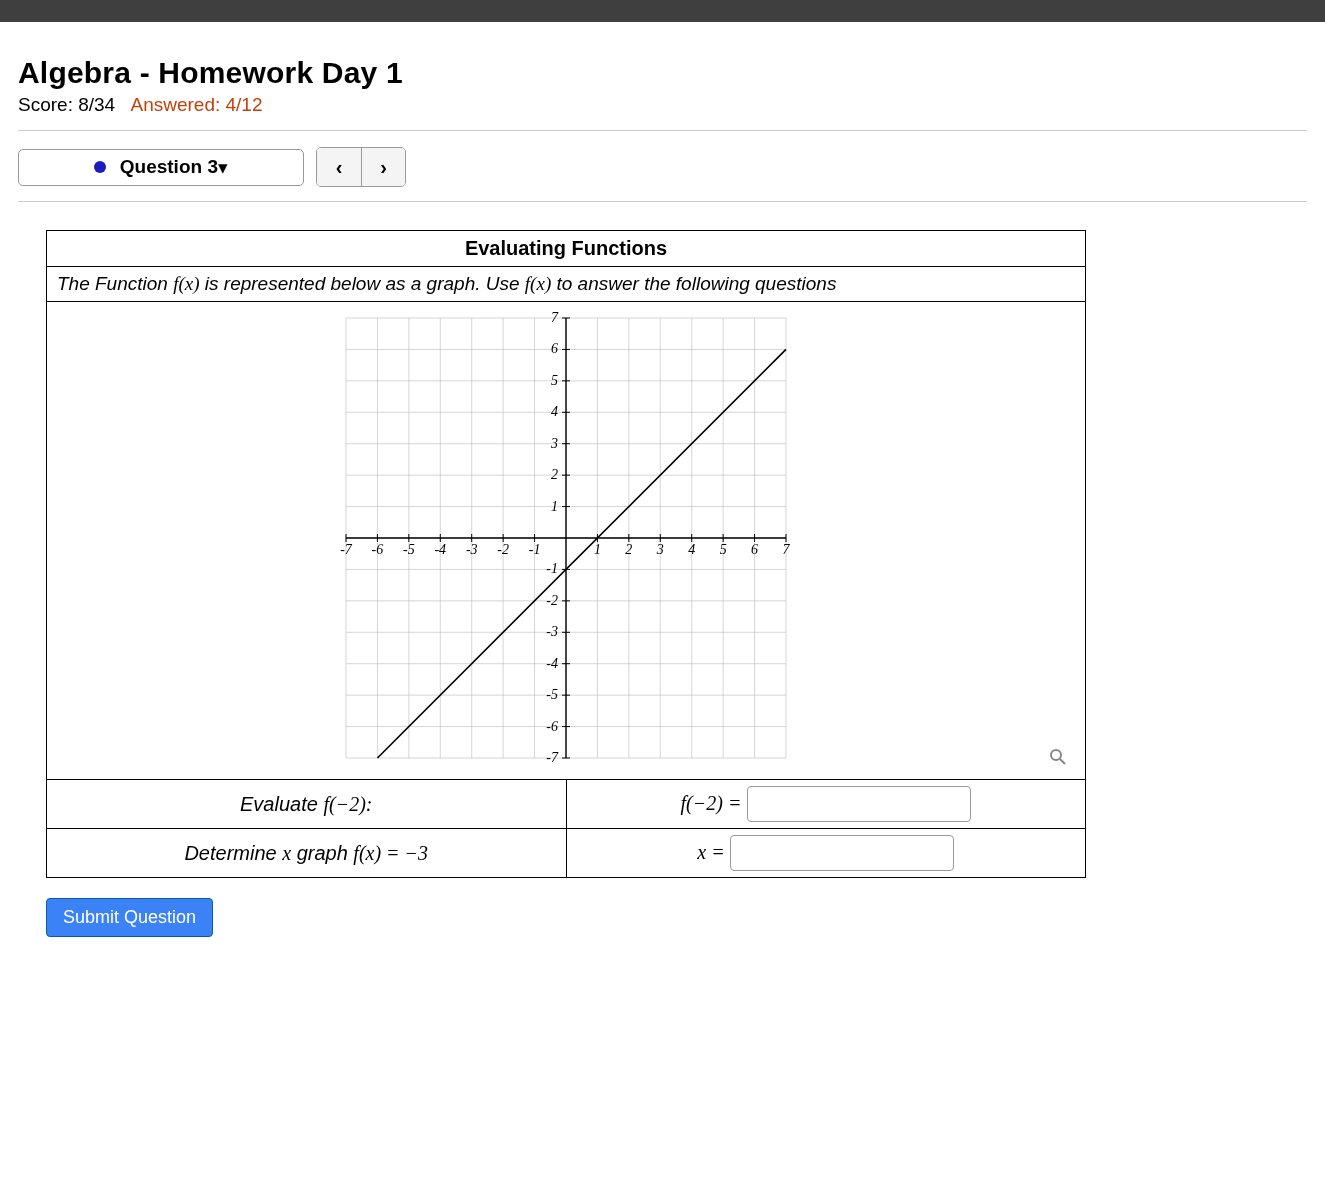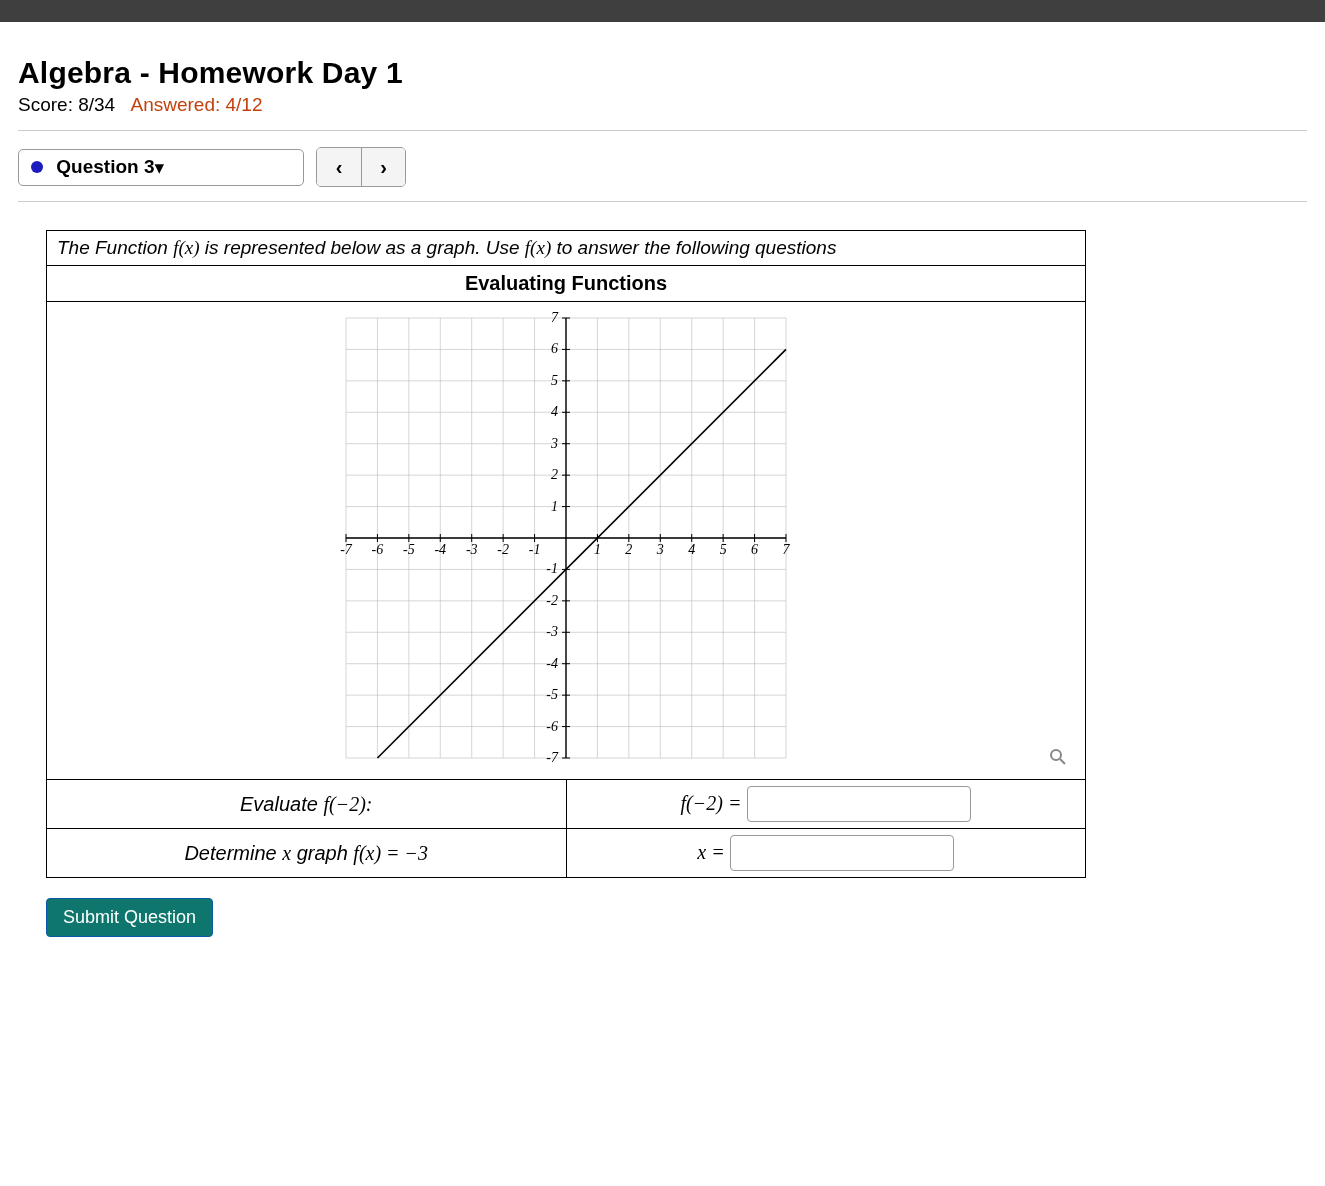--- a/index.html
+++ b/index.html
@@ -3,21 +3,21 @@
 <meta charset="utf-8">
 <style>
   html,body{margin:0;padding:0;font-family:"Trebuchet MS","Lucida Sans Unicode","Lucida Grande",sans-serif;color:#000;background:#fff;}
   .topbar{background:#3f3f3f;height:22px;width:100%;}
   .page{padding:16px 18px 40px 18px;}
   h1{font-size:30px;font-weight:700;margin:18px 0 4px 0;letter-spacing:.2px;}
   .scoreline{font-size:19px;margin:2px 0 14px 0;}
   .scoreline .answered{color:#c2410c;margin-left:10px;}
   hr.sep{border:none;border-top:1px solid #ccc;margin:0 0 10px 0;}
   .qbar{display:flex;align-items:center;gap:12px;padding:6px 0 14px 0;border-bottom:1px solid #ccc;}
-  .qdrop{display:flex;align-items:center;border:1px solid #999;border-radius:5px;padding:6px 12px;background:#fff;cursor:pointer;font-size:19px;min-width:260px;justify-content:flex-start;}
+  .qdrop{display:flex;align-items:center;border:1px solid #999;border-radius:5px;padding:6px 12px;background:#fff;cursor:pointer;font-size:19px;min-width:260px;justify-content:center;}
   .qdrop .dot{width:12px;height:12px;border-radius:50%;background:#1c1cbe;display:inline-block;margin-right:8px;}
   .qdrop .label{font-weight:600;}
   .qnav{display:flex;border:1px solid #999;border-radius:5px;overflow:hidden;}
   .qnav button{width:44px;height:38px;border:none;background:#f4f4f4;cursor:pointer;font-size:20px;font-weight:700;}
   .qnav button + button{border-left:1px solid #999;}
   .qwrap{margin:28px 0 0 28px;max-width:1040px;}
   table.qtable{border-collapse:collapse;width:100%;font-size:19px;}
   table.qtable td,table.qtable th{border:1px solid #000;padding:6px 10px;}
   th.tabletitle{text-align:center;font-weight:700;font-size:20px;padding:8px;}
   td.instr{font-style:italic;font-family:"Trebuchet MS",sans-serif;}
@@ -25,21 +25,21 @@
   td.promptcell{font-style:italic;text-align:center;font-size:20px;}
   td.anscell{text-align:center;font-size:20px;}
   input.ansinput{border:1px solid #999;border-radius:4px;height:30px;width:210px;font-size:18px;padding:2px 6px;}
   .math{font-family:"Cambria Math","STIXGeneral","Times New Roman",serif;font-style:italic;}
   .help{margin:20px 0 0 28px;font-size:19px;}
   .help a{text-decoration:none;}
   .help a.video{color:#1a3fd6;}
   .help a.msg{color:#1a3fd6;}
   .help .icon{display:inline-block;vertical-align:-2px;margin-right:3px;}
   .submit{margin:20px 0 0 28px;}
-  .submit button{background:#0f766e;border:1px solid #0a5aa6;color:#fff;font-size:18px;padding:8px 16px;border-radius:4px;cursor:pointer;}
+  .submit button{background:#3b82f6;border:1px solid #0a5aa6;color:#fff;font-size:18px;padding:8px 16px;border-radius:4px;cursor:pointer;}
   svg text{font-family:"Times New Roman",serif;font-style:italic;font-size:14px;}
   .mag{position:relative;}
   .magicon{position:absolute;right:18px;bottom:8px;color:#888;}
 </style>
 </head>
 <body>
 
 <div class="topbar"></div>
 
 <div class="page">
@@ -66,26 +66,26 @@
       <button>
         <span>›</span>
       </button>
     </div>
   </div>
 
   <div class="qwrap">
     <table class="qtable">
       <tbody>
           <tr>
+        <th class="tabletitle" colspan="2">Evaluating Functions</th>
+      </tr>
+      <tr>
         <td class="instr" colspan="2">
           <span>The Function </span><span class="math">f(x)</span><span> is represented below as a graph. Use </span><span class="math">f(x)</span><span> to answer the following questions</span>
         </td>
-      </tr>
-      <tr>
-        <th class="tabletitle" colspan="2">Evaluating Functions</th>
       </tr>
       <tr>
         <td class="graphcell mag" colspan="2">
           <svg id="chartsvg" width="460" height="460" viewBox="0 0 460 460">
                 <line x1="10" y1="450" x2="10" y2="10" stroke="#bbb" stroke-width="0.6"></line>
                 <line x1="10" y1="450" x2="450" y2="450" stroke="#bbb" stroke-width="0.6"></line>
                 <line x1="41.428571428571445" y1="450" x2="41.428571428571445" y2="10" stroke="#bbb" stroke-width="0.6"></line>
                 <line x1="10" y1="418.57142857142856" x2="450" y2="418.57142857142856" stroke="#bbb" stroke-width="0.6"></line>
                 <line x1="72.85714285714286" y1="450" x2="72.85714285714286" y2="10" stroke="#bbb" stroke-width="0.6"></line>
                 <line x1="10" y1="387.1428571428571" x2="450" y2="387.1428571428571" stroke="#bbb" stroke-width="0.6"></line>

